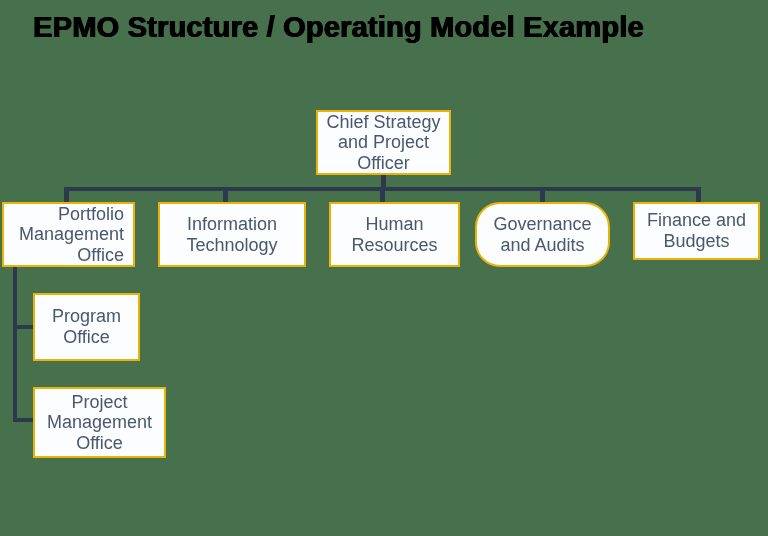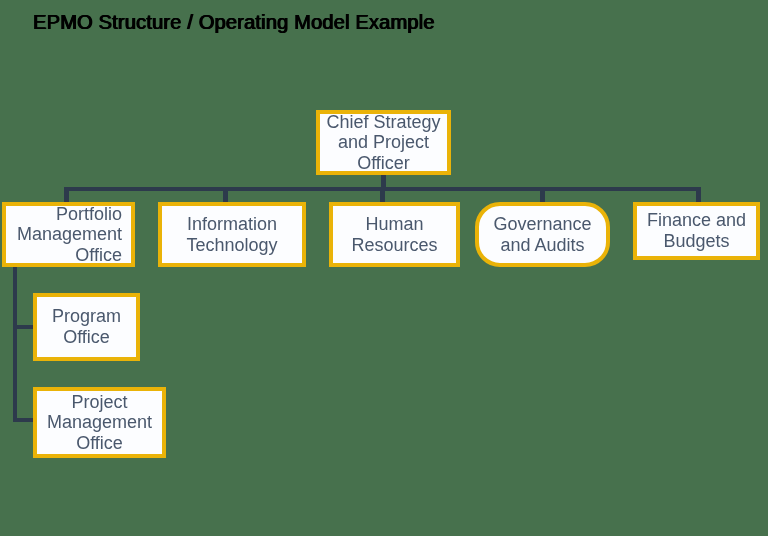--- a/index.html
+++ b/index.html
@@ -8,33 +8,33 @@
     width: 768px;
     height: 536px;
     background: #47714D;
     overflow: hidden;
     font-family: "Liberation Sans", sans-serif;
   }
   .title {
     position: absolute;
     left: 33px;
     top: 11px;
-    font-size: 20px;
-    font-weight: normal;
+    font-size: 29px;
+    font-weight: bold;
     color: #000000;
     letter-spacing: 0.2px;
     white-space: nowrap;
     text-shadow: 0.8px 0 0 #000000, -0.4px 0 0 #000000;
     text-align: center;
   }
   .node {
     position: absolute;
     box-sizing: border-box;
     background: #FCFDFF;
-    border: 4px solid #eab308;
+    border: 2px solid #eab308;
     color: #4A586D;
     font-size: 18px;
     line-height: 1.14;
     display: flex;
     align-items: center;
     justify-content: center;
     text-align: center;
     padding: 2px 9px;
   }
   .seg {

